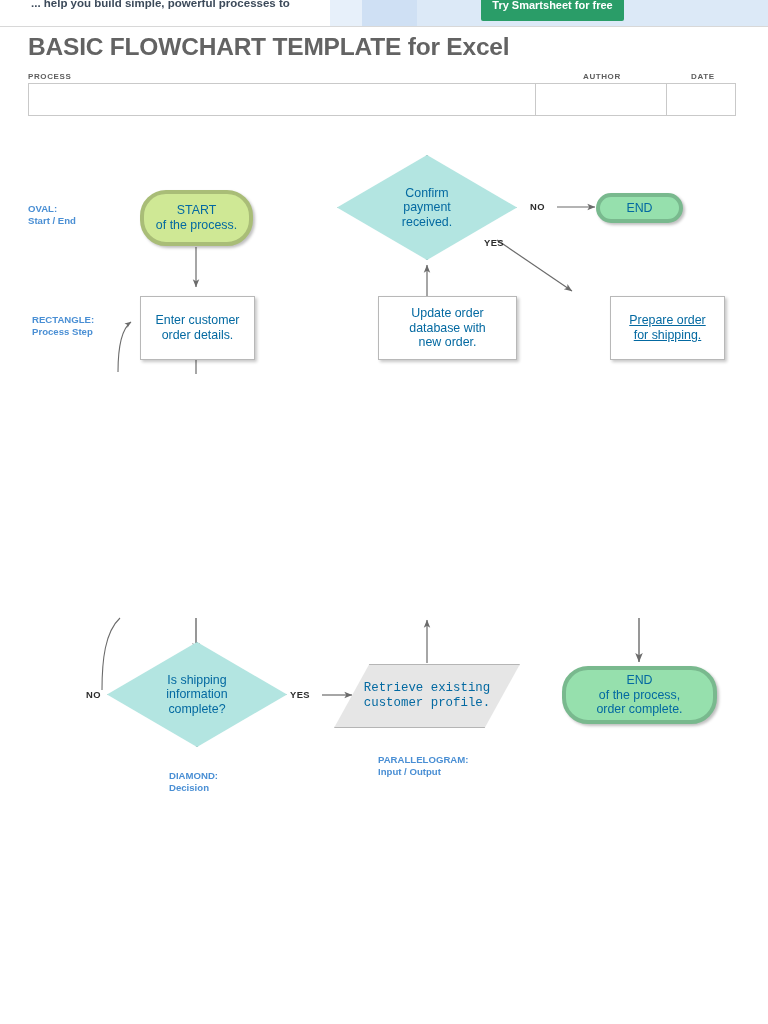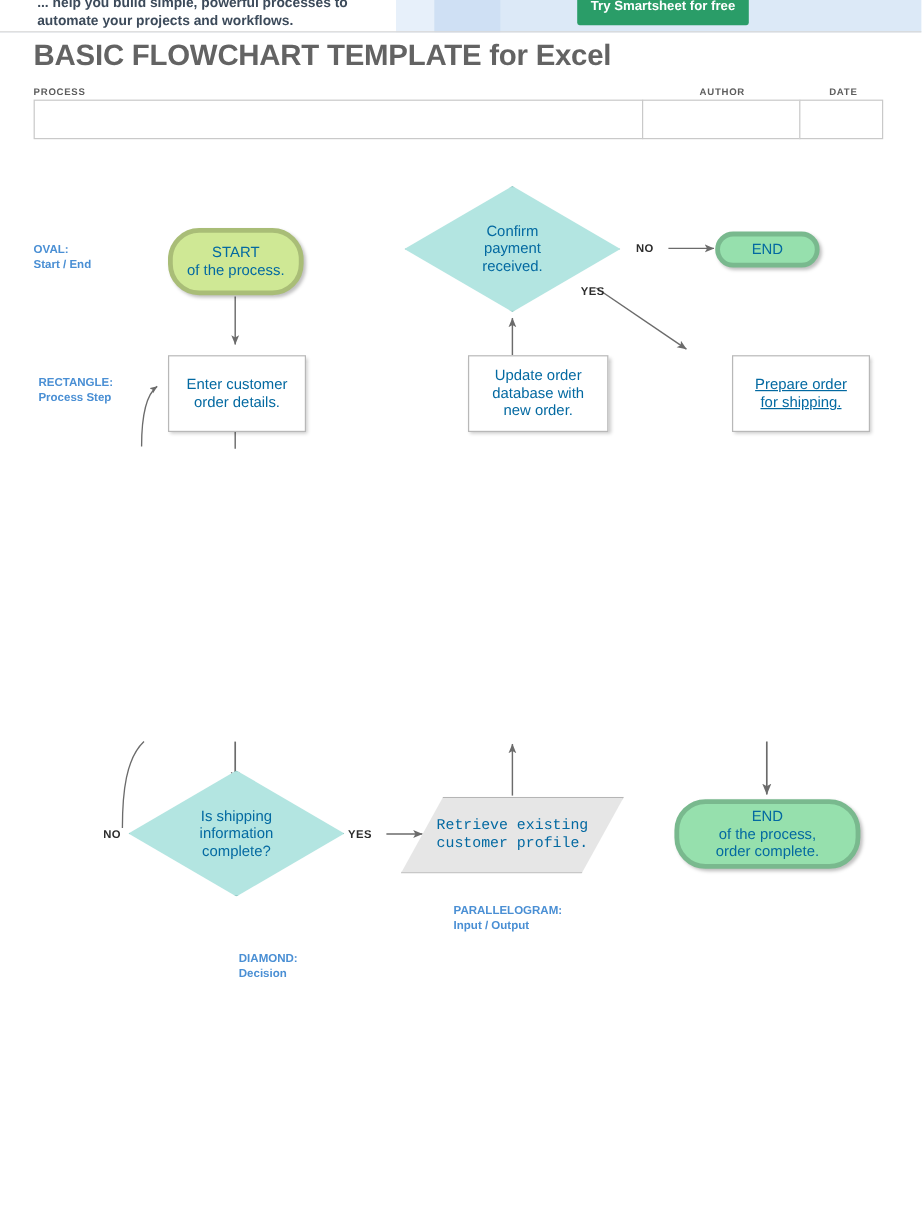--- a/index.html
+++ b/index.html
@@ -211,21 +211,20 @@
 </style>
 </head>
 <body>
 
 <div id="promo-banner">
   <div id="promo-white-block"></div>
   <div id="promo-band-a"></div>
   <div id="promo-band-b"></div>
   <div id="promo-text">
     <span class="clip-line">... help you build simple, powerful processes to</span>
-    <span class="clip-line">automate your projects and workflows.</span>
   </div>
   <button id="cta-button">Try Smartsheet for free</button>
 </div>
 <div id="banner-bottom-rule"></div>
 
 <div id="page-title">BASIC FLOWCHART TEMPLATE for Excel</div>
 
 <div class="meta-label" id="label-process">PROCESS</div>
 <div class="meta-label" id="label-author">AUTHOR</div>
 <div class="meta-label" id="label-date">DATE</div>
@@ -287,21 +286,21 @@
     <span>Confirm</span><br>
     <span>payment</span><br>
     <span>received.</span>
   </div>
 </div>
 
 <div class="shape oval oval-end" style="left:596px; top:193px; width:87px; height:30px;">
   <div class="shape-text">END</div>
 </div>
 
-<div class="shape rect" style="left:390px; top:296px; width:117px; height:64px;">
+<div class="shape rect" style="left:378px; top:296px; width:139px; height:64px;">
   <div class="shape-text">
     <span>Update order</span><br>
     <span>database with</span><br>
     <span>new order.</span>
   </div>
 </div>
 
 <div class="shape rect" style="left:610px; top:296px; width:115px; height:64px;text-decoration:underline;">
   <div class="shape-text">
     <span>Prepare order</span><br>
@@ -342,21 +341,21 @@
 <div class="legend" style="left:28px; top:203px;">
   <span>OVAL:</span>
   <span class="l2">Start / End</span>
 </div>
 
 <div class="legend" style="left:32px; top:314px;">
   <span>RECTANGLE:</span>
   <span class="l2">Process Step</span>
 </div>
 
-<div class="legend" style="left:169px; top:794px;margin-left:30px;">
+<div class="legend" style="left:169px; top:770px;">
   <span>DIAMOND:</span>
   <span class="l2">Decision</span>
 </div>
 
 <div class="legend" style="left:378px; top:754px;">
   <span>PARALLELOGRAM:</span>
   <span class="l2">Input / Output</span>
 </div>
 
 </body></html>

